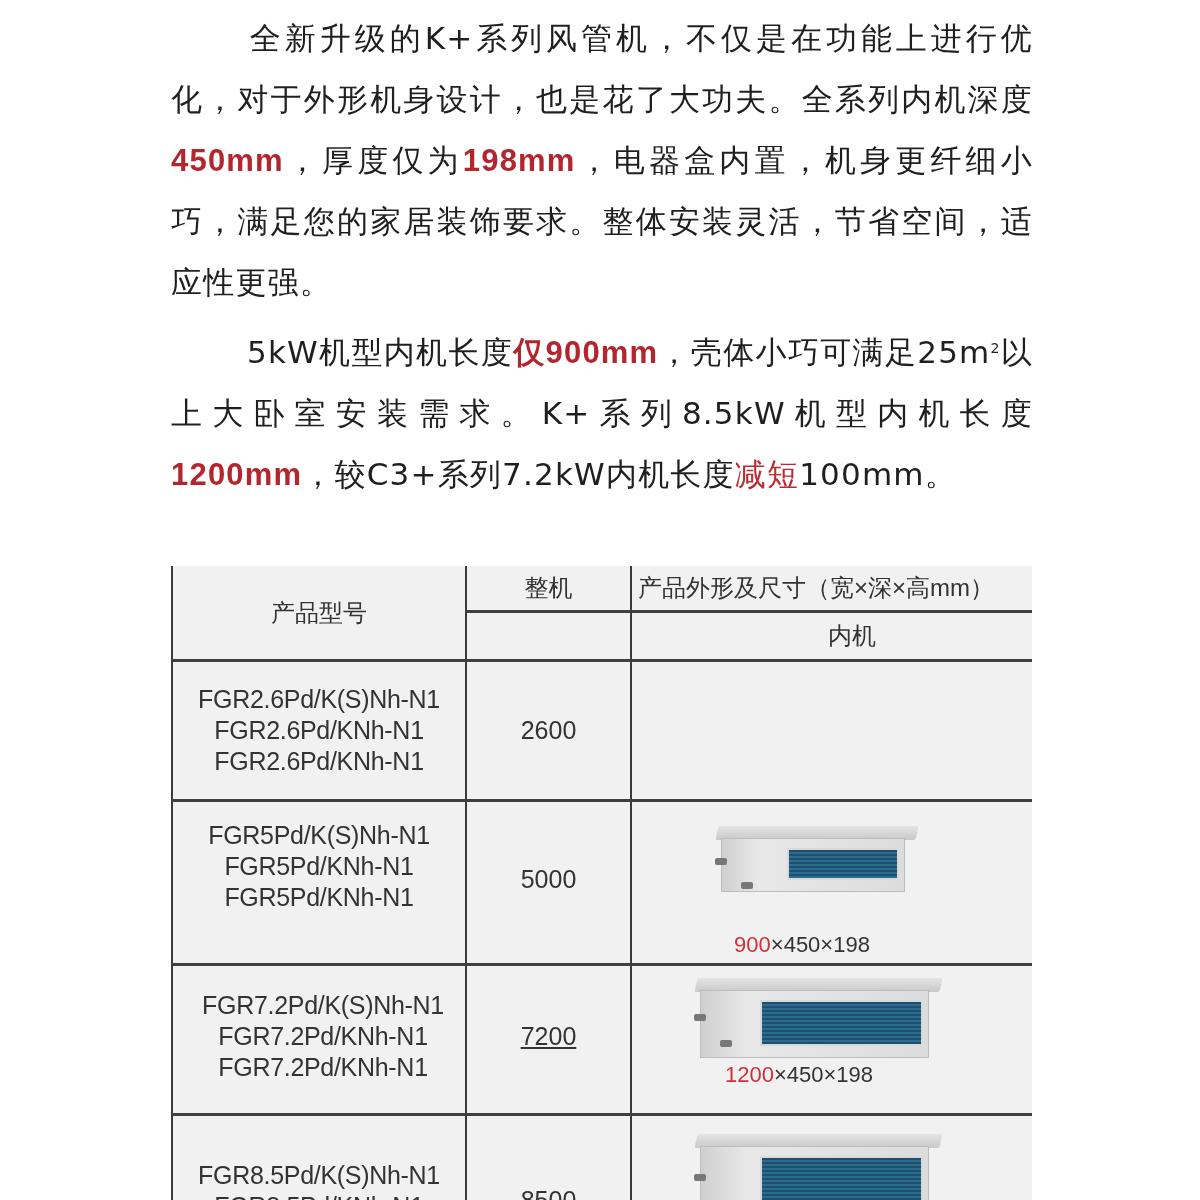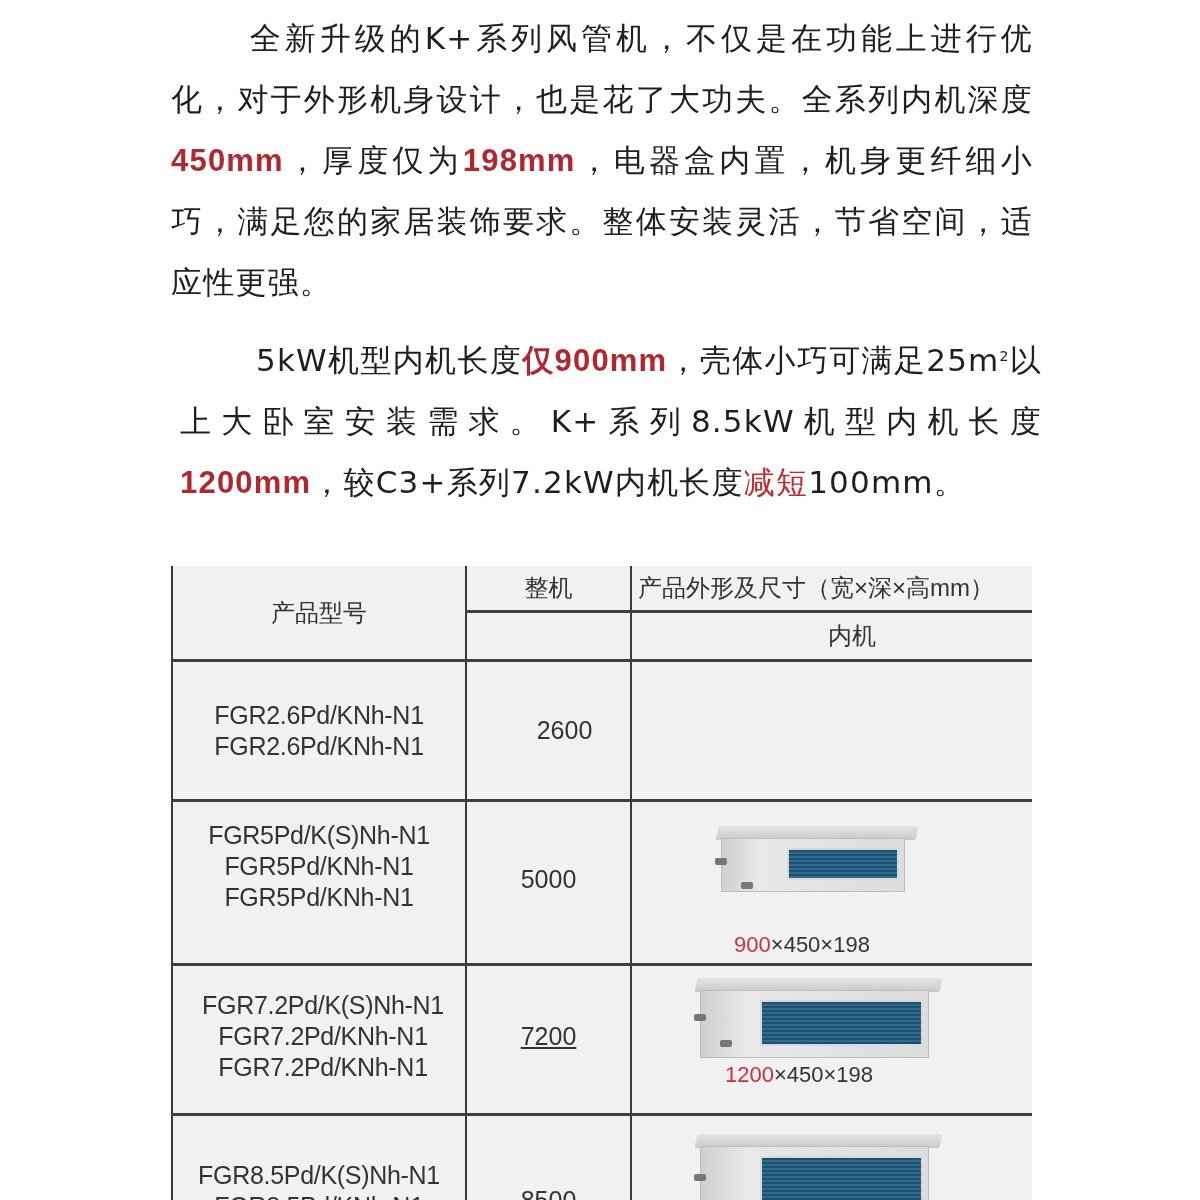--- a/index.html
+++ b/index.html
@@ -17,21 +17,21 @@
     font-size: 31px;
     line-height: 61px;
     letter-spacing: 1.2px;
     color: #1f1f1f;
     text-align: justify;
   }
   .para .indent { display: inline-block; width: 76px; }
   .red { color: #b3262e; font-weight: bold; font-family: "Liberation Sans", sans-serif; }
   .red-normal { color: #c0292f; }
   .p1 { top: 8px; }
-  .p2 { top: 330px; margin-left: 9px; }
+  .p2 { top: 322px; }
   sup.small { font-size: 14px; vertical-align: top; position: relative; top: -4px; }
 
   .spec-table {
     position: absolute;
     left: 171px; top: 566px;
     width: 861px;
     background: #f1f1f1;
   }
   .cell {
     position: absolute;
@@ -95,24 +95,25 @@
   <div class="hline" style="left:0; width:861px; top:233px;"></div>
   <div class="hline" style="left:0; width:861px; top:397px;"></div>
   <div class="hline" style="left:0; width:861px; top:547px;"></div>
 
   <div class="cell hdr" style="left:296px; top:0; width:163px; height:44px;">整机</div>
   <div class="cell hdr" style="left:2px; top:0; width:292px; height:93px;">产品型号</div>
   <div class="cell hdr" style="left:461px; top:0; width:400px; height:44px; justify-content:flex-start; padding-left:6px;">产品外形及尺寸（宽×深×高mm）</div>
   <div class="cell hdr" style="left:461px; top:47px; width:440px; height:46px;">内机</div>
 
   <div class="cell model" style="left:2px; top:96px; width:292px; height:137px;">
+    <span>FGR2.6Pd/K(S)Nh-N1</span>
     <span>FGR2.6Pd/KNh-N1</span>
     <span>FGR2.6Pd/KNh-N1</span>
   </div>
-  <div class="cell cap" style="left:312px; top:96px; width:163px; height:137px;">2600</div>
+  <div class="cell cap" style="left:296px; top:96px; width:163px; height:137px;">2600</div>
 
   <div class="cell model" style="left:2px; top:236px; width:292px; height:161px; justify-content:flex-start; padding-top:18px; box-sizing:border-box;">
     <span>FGR5Pd/K(S)Nh-N1</span>
     <span>FGR5Pd/KNh-N1</span>
     <span>FGR5Pd/KNh-N1</span>
   </div>
   <div class="cell cap" style="left:296px; top:236px; width:163px; height:155px;">5000</div>
   <div class="cell unit-cell" style="left:461px; top:236px; width:400px; height:161px;">
     <div class="duct" style="width:200px; height:66px; margin-top:24px; margin-left:-30px;">
       <div class="top"></div>

